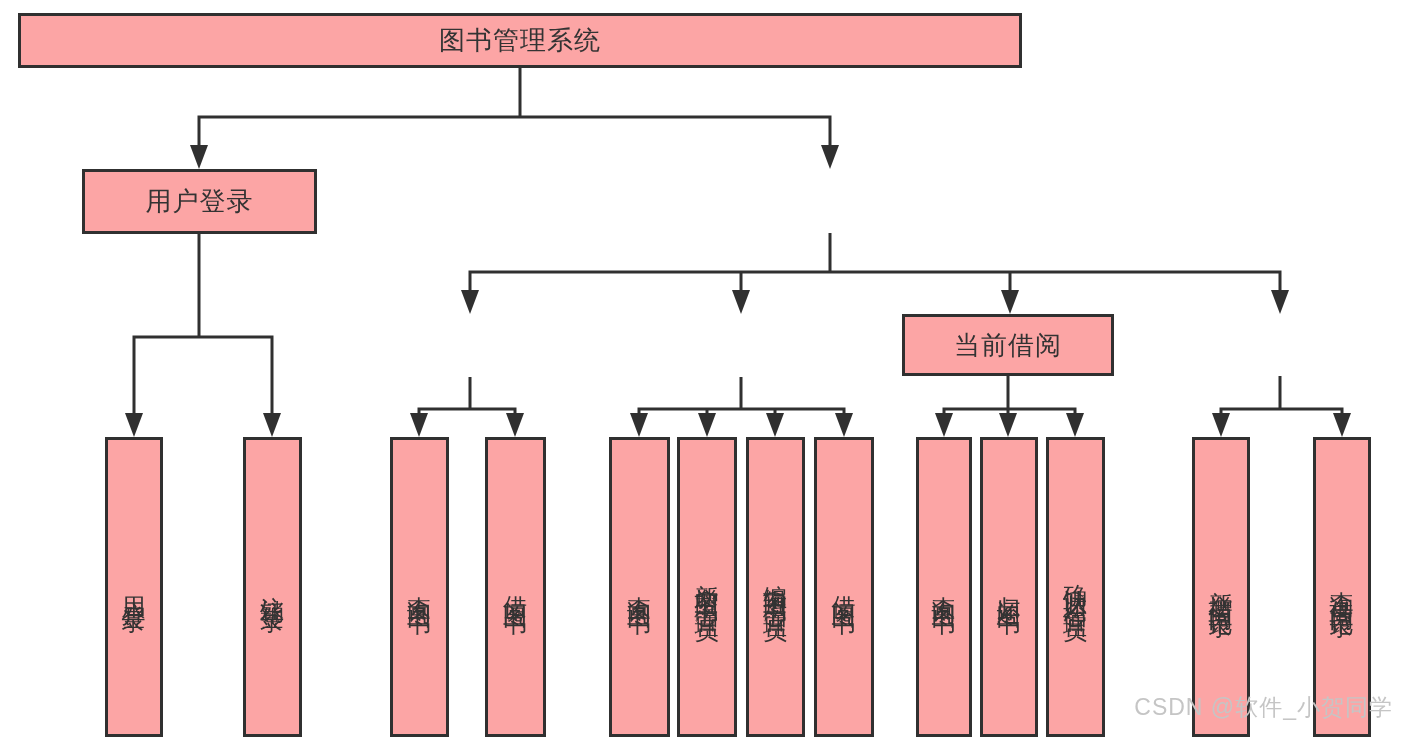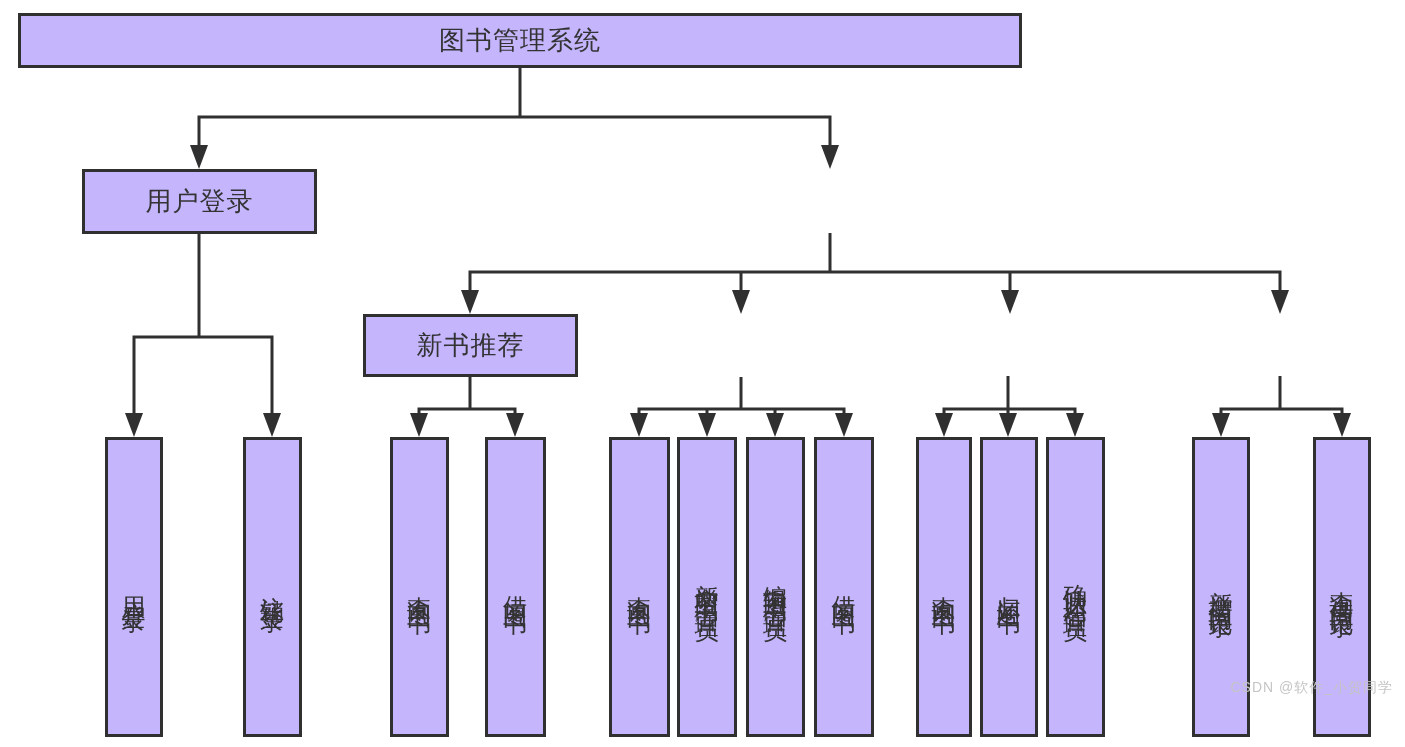--- a/index.html
+++ b/index.html
@@ -5,33 +5,33 @@
   html,body{margin:0;padding:0;background:#fff;}
   .canvas{
     position:relative;width:1405px;height:747px;background:#fff;overflow:hidden;
     font-family:"Liberation Sans","DejaVu Sans",sans-serif;
     --line:#303030;--ink:#333333;--wm:#c5c5c5;
   }
   .wires{position:absolute;left:0;top:0;width:1405px;height:747px;}
   .wires path{fill:none;stroke:var(--line);stroke-width:3;}
   .wires polygon{fill:var(--line);stroke:none;}
   .node{
-    position:absolute;box-sizing:border-box;background:#c4b5fd;
+    position:absolute;box-sizing:border-box;background:#fca5a5;
     border:3px solid var(--line);color:var(--ink);
     display:flex;align-items:center;justify-content:center;text-align:center;
   }
   .node.h{font-size:26px;letter-spacing:1px;white-space:nowrap;}
   .node.v{padding:8px 0;}
   .vt{
     writing-mode:vertical-rl;text-orientation:mixed;
     font-size:24px;line-height:1.05;letter-spacing:5px;
   }
   .watermark{
-    position:absolute;top:672px;right:12px;height:30px;line-height:30px;
-    font-size:14px;color:var(--wm);letter-spacing:1px;white-space:nowrap;
+    position:absolute;top:692px;right:12px;height:30px;line-height:30px;
+    font-size:23px;color:var(--wm);letter-spacing:1px;white-space:nowrap;
   }
 </style>
 </head>
 <body>
 
 <div class="canvas" style="--line: #303030; --ink: #333333; --wm: #c5c5c5;">
 
   <svg class="wires" viewBox="0 0 1405 747" xmlns="http://www.w3.org/2000/svg">
     <path d="
       M520 68 V117
@@ -74,22 +74,22 @@
   </svg>
 
   <div class="node h" style="left:18px;top:13px;width:1004px;height:55px">
     <span>图书管理系统</span>
   </div>
 
   <div class="node h" style="left:82px;top:169px;width:235px;height:65px">
     <span>用户登录</span>
   </div>
 
-  <div class="node h" style="left:363px;top:314px;width:215px;height:63px">
-    <span>新书推荐</span>
+  <div class="node h" style="left:902px;top:314px;width:212px;height:62px">
+    <span>当前借阅</span>
   </div>
 
   <div class="node v" style="left:105px;top:437px;width:58px;height:300px">
     <span class="vt">用户登录</span>
   </div>
   <div class="node v" style="left:243px;top:437px;width:59px;height:300px">
     <span class="vt">注销登录</span>
   </div>
 
   <div class="node v" style="left:390px;top:437px;width:59px;height:300px">

